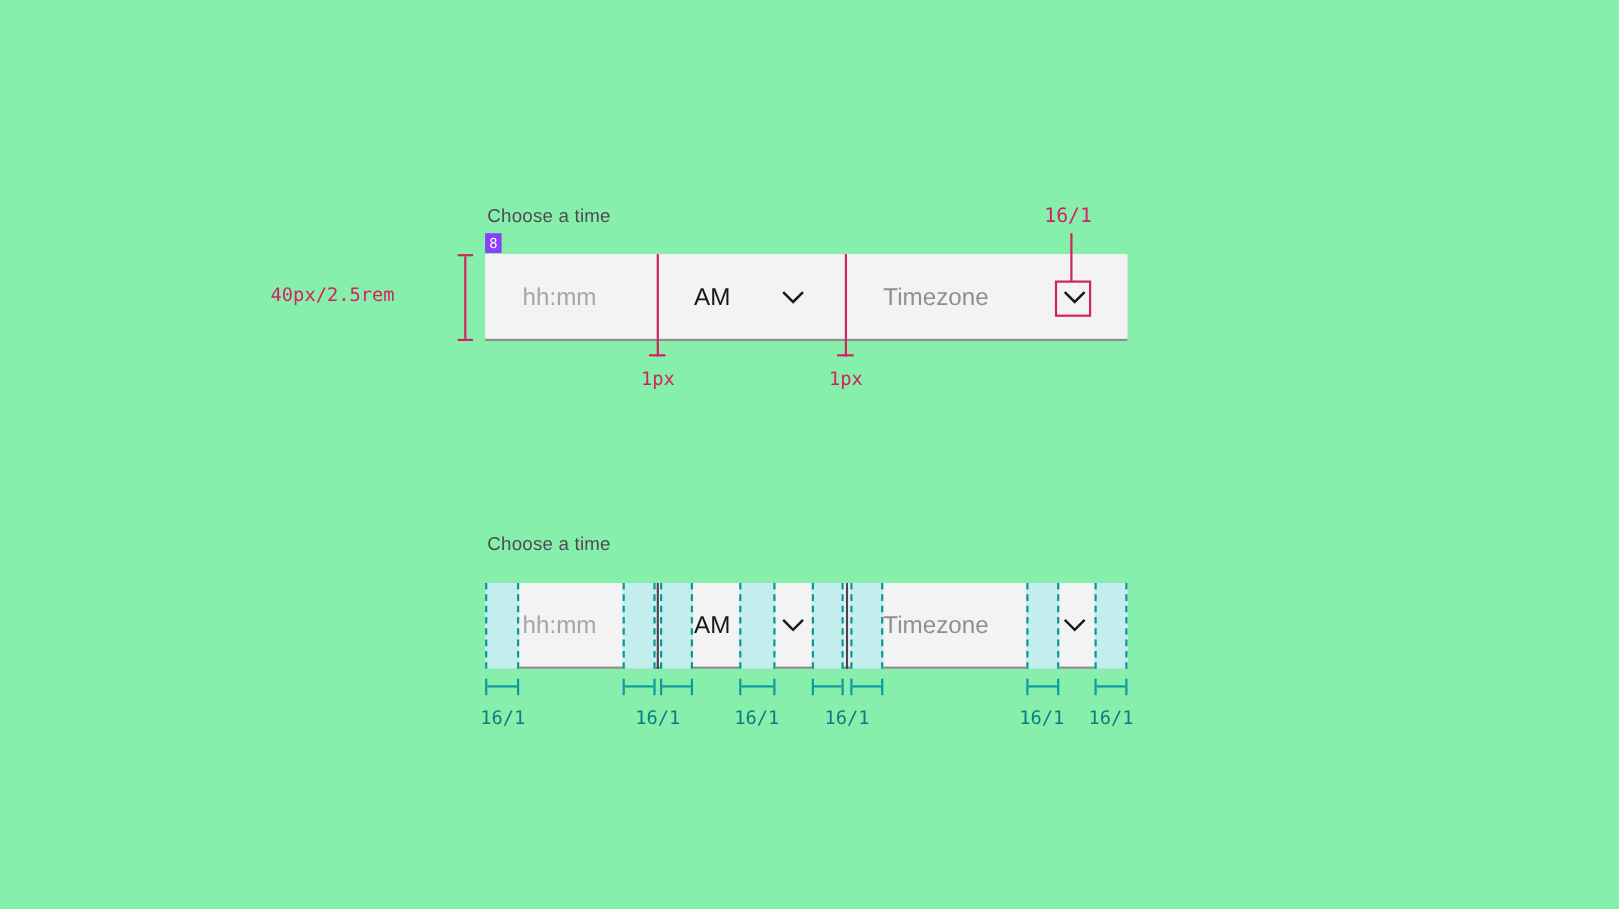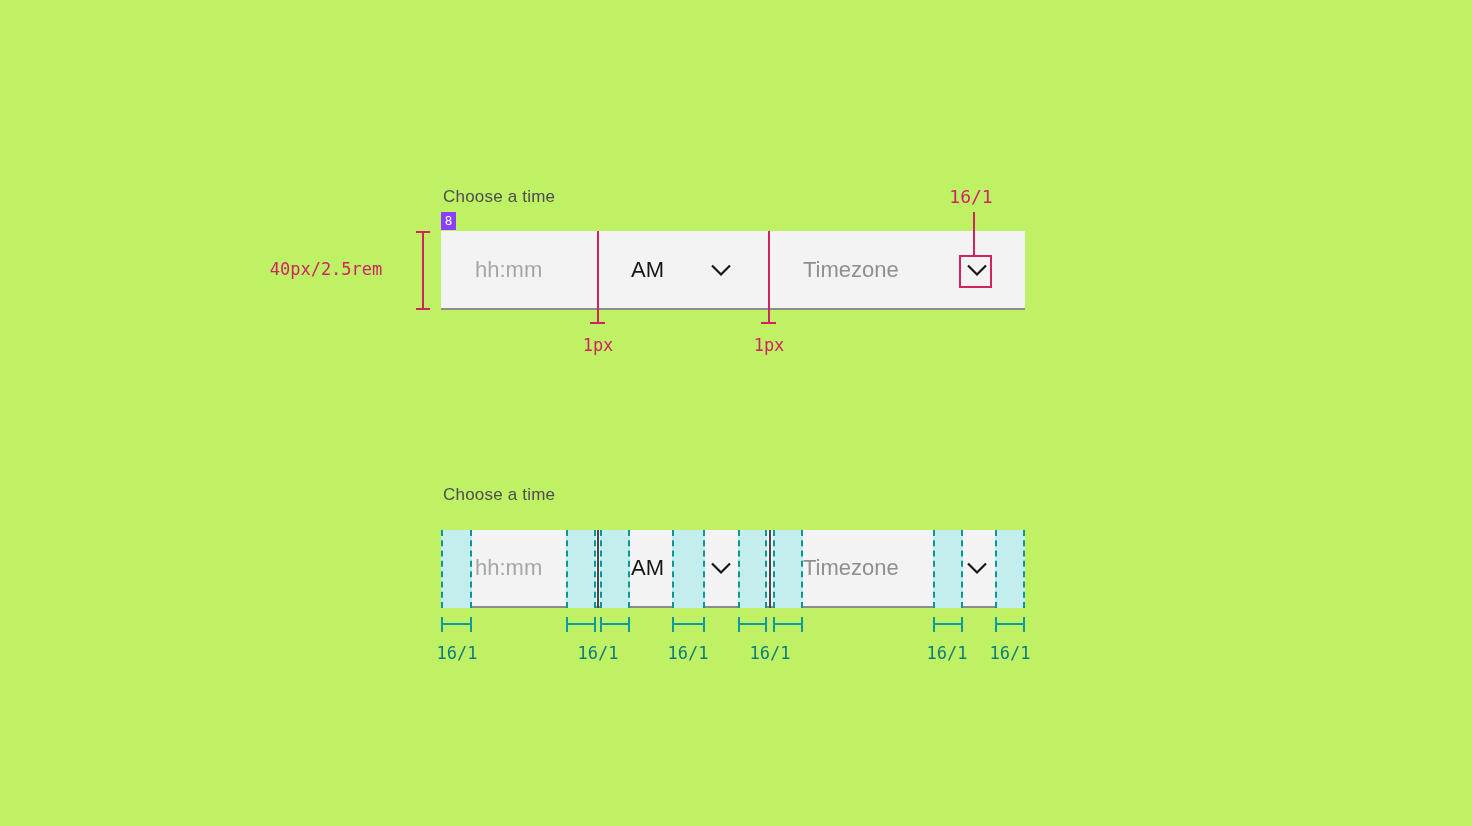--- a/index.html
+++ b/index.html
@@ -4,21 +4,21 @@
 <style>
   html,body{margin:0;padding:0;}
   body{
     background:#4d6570;
     font-family:"Liberation Sans", sans-serif;
     -webkit-font-smoothing:antialiased;
   }
   .canvas{
     position:relative;
     width:1472px;height:826px;
-    background:#bef264;
+    background:#86efac;
     overflow:hidden;
   }
   .field-label{
     position:absolute;
     font-size:17px;
     color:#4f4b51;
     letter-spacing:.2px;
   }
   .badge{
     position:absolute;
@@ -72,21 +72,21 @@
     position:absolute;
     border-left:2px solid #0e9b9b;
     border-right:2px solid #0e9b9b;
     box-sizing:border-box;
   }
   .bracket .bar{
     position:absolute;left:0;right:0;top:6px;height:2px;background:#0e9b9b;
   }
   .tealtxt{color:#0c7d7f;text-align:center;}
   .center{text-align:center;}
-  .right{text-align:center;}
+  .right{text-align:left;}
 </style>
 </head>
 <body>
 
 <div class="canvas">
 
   <div class="field-label" style="left:443px;top:187px;">Choose a time</div>
 
   <div class="badge" style="left:441px;top:212px;">8</div>
 

